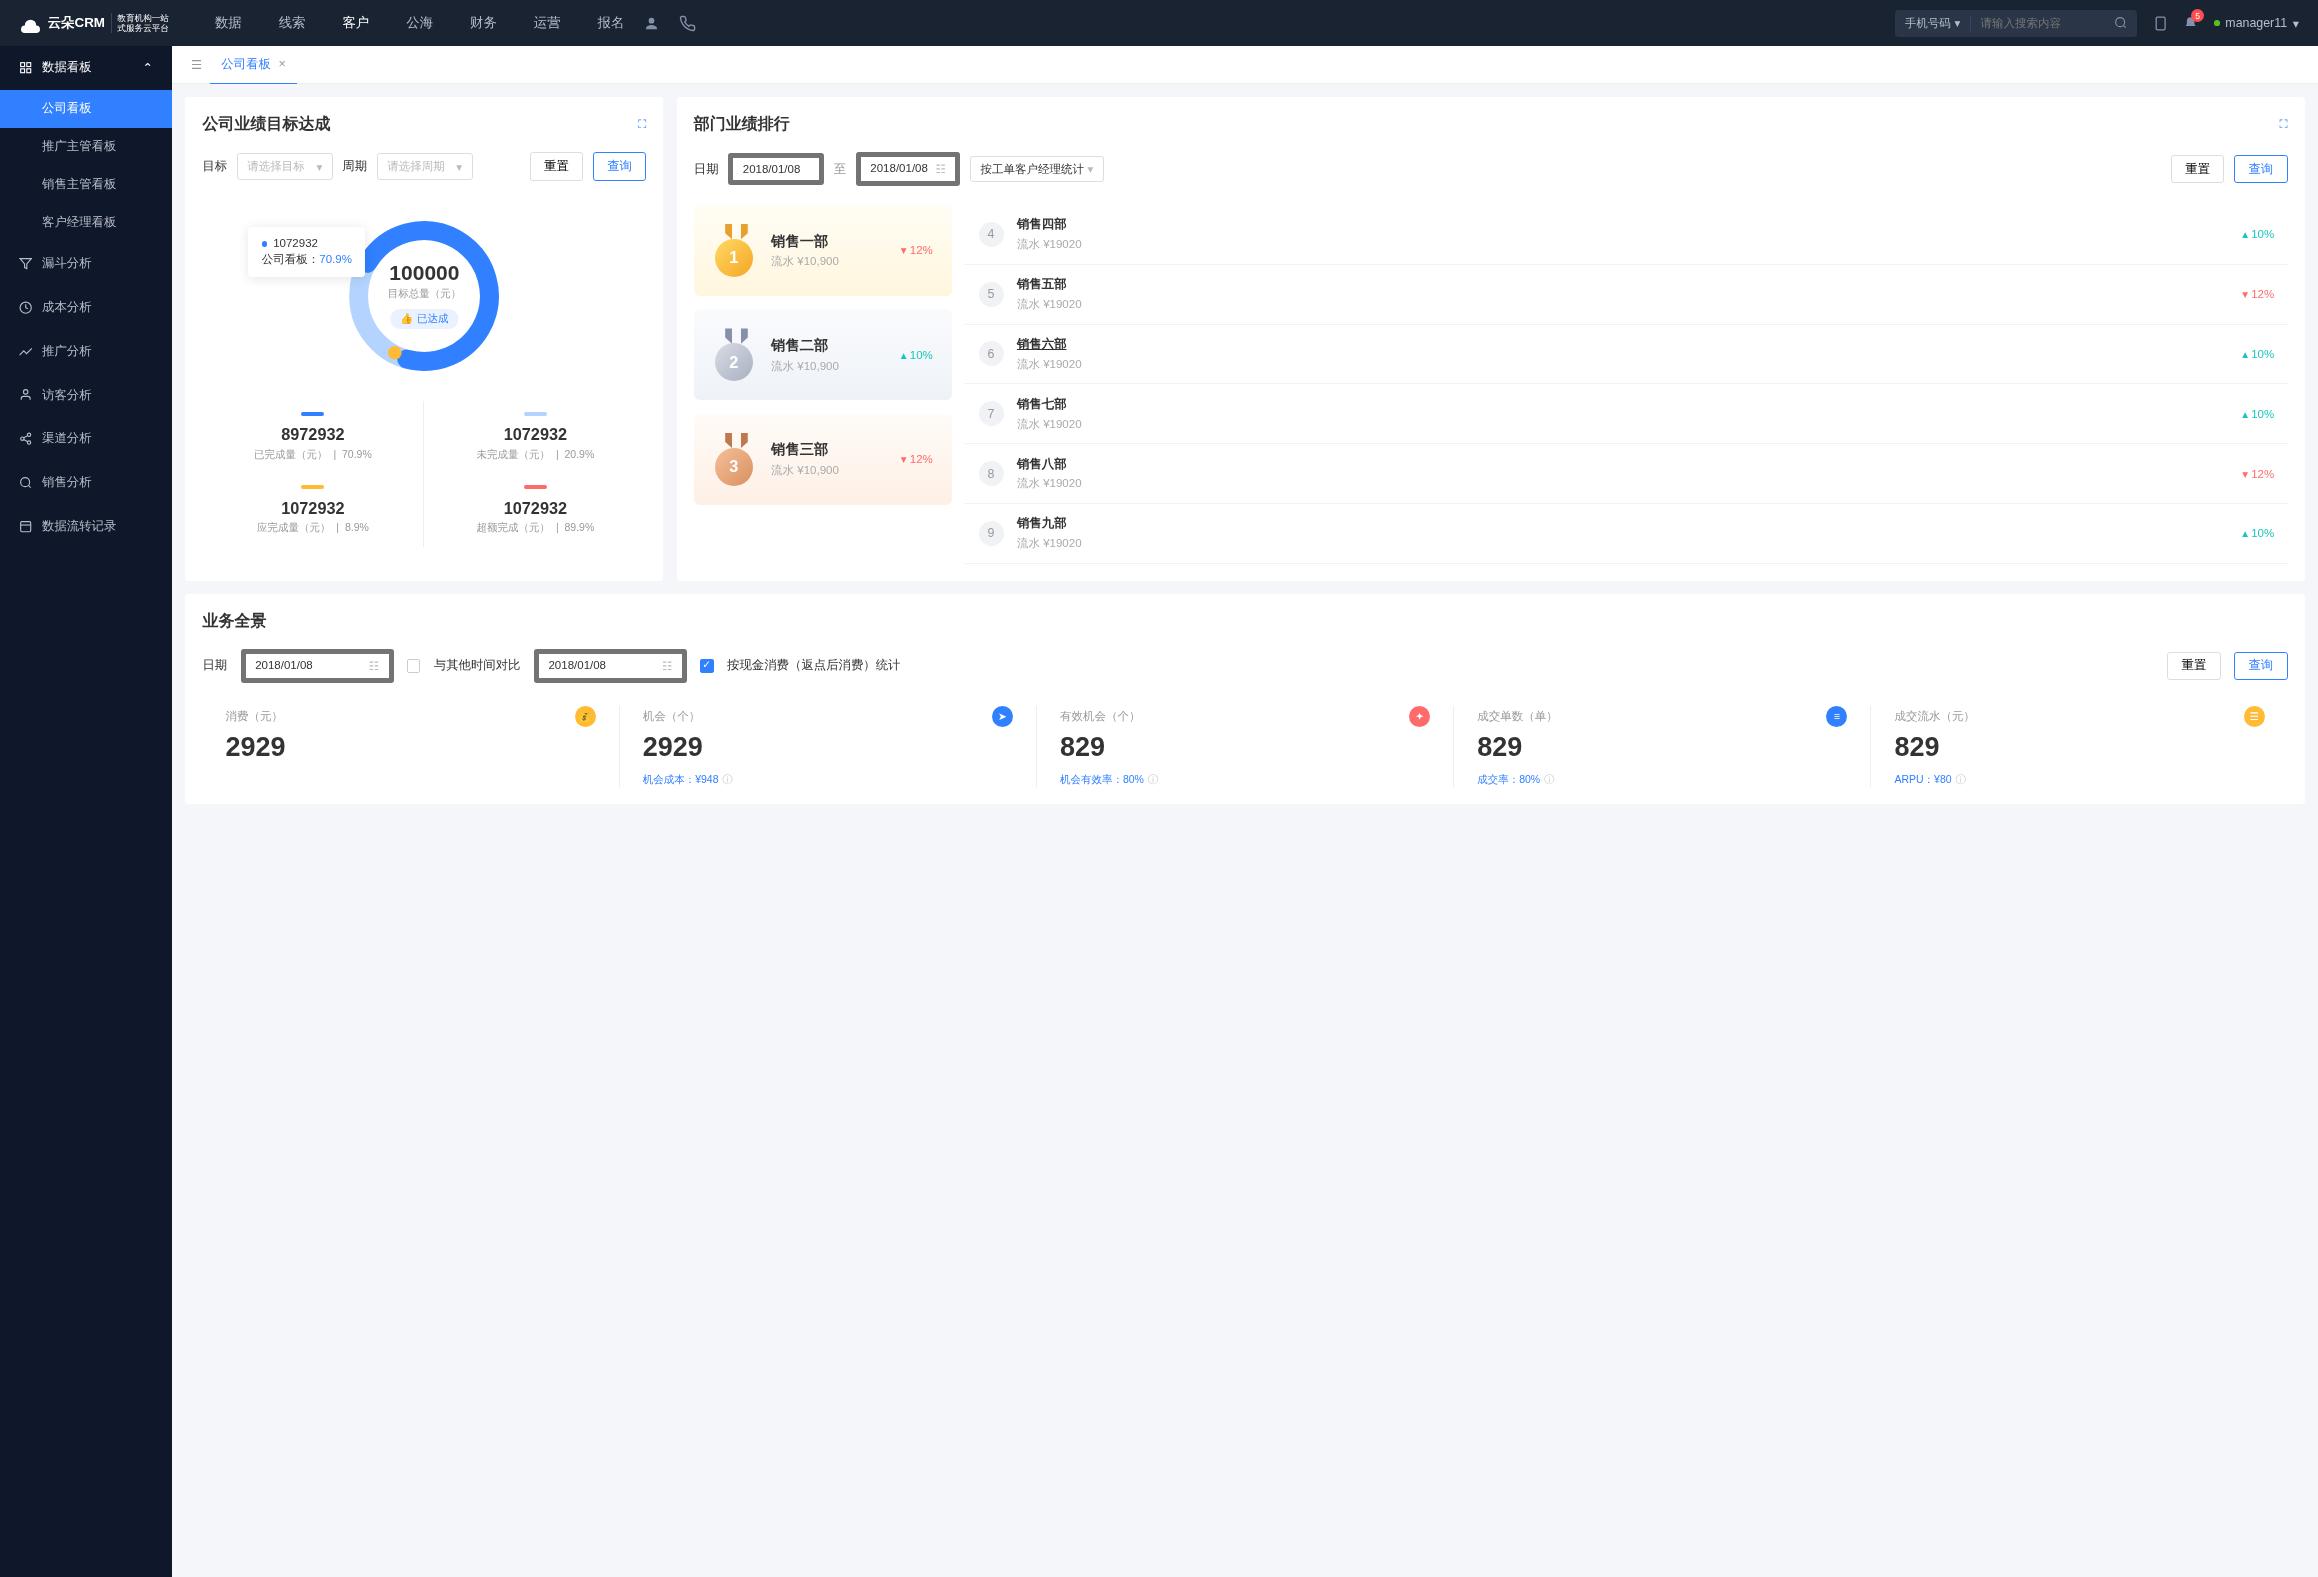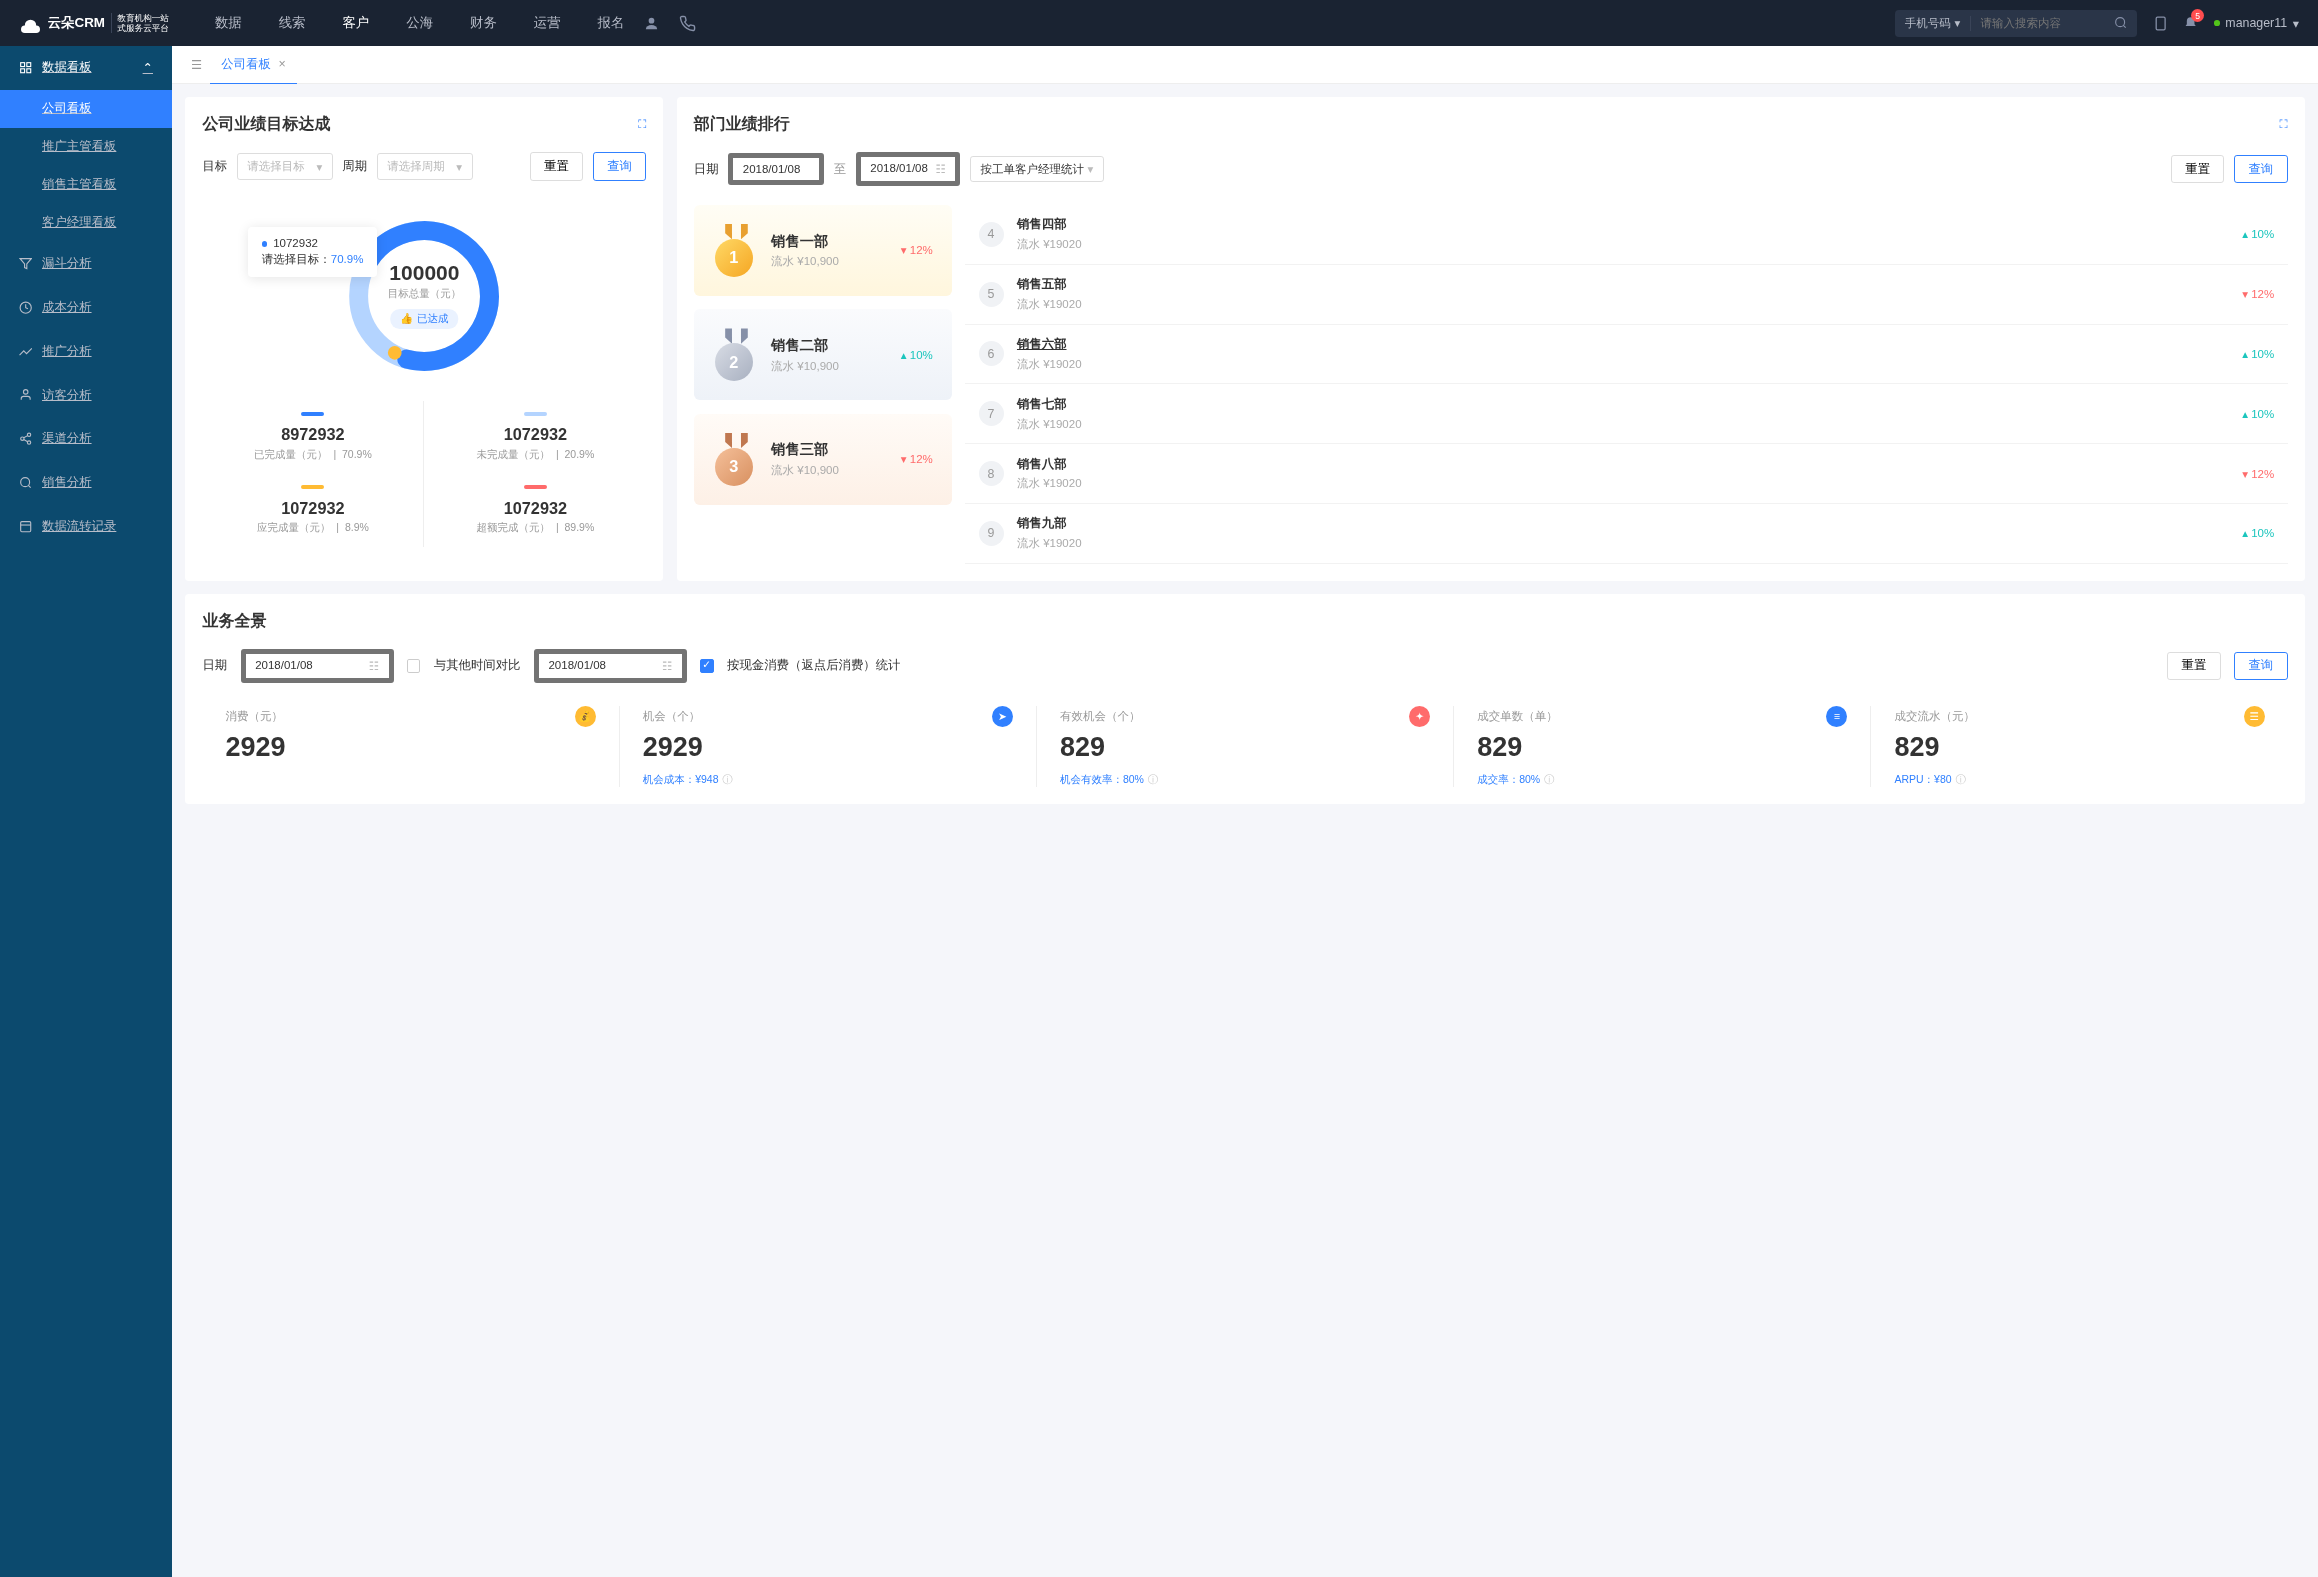--- a/index.html
+++ b/index.html
@@ -14,21 +14,21 @@
 .nav span.active{color:#fff;}
 .header-right{margin-left:auto;display:flex;align-items:center;gap:15.3px;}
 .search-box{display:flex;align-items:center;background:#2a3548;border-radius:3.8px;height:27px;}
 .search-type{padding:0 9.6px;border-right:1px solid #3a4458;font-size:11.5px;display:flex;align-items:center;gap:3.8px;}
 .search-input{background:none;border:none;color:#b8bdc9;padding:0 9.6px;width:134px;font-size:11.5px;outline:none;}
 .search-btn{padding:0 9.6px;cursor:pointer;}
 .badge-wrap{position:relative;}
 .badge{position:absolute;top:-5.7px;right:-5.7px;background:#ff4d4f;color:#fff;border-radius:50%;width:13.4px;height:13.4px;font-size:8.6px;display:flex;align-items:center;justify-content:center;}
 .user{display:flex;align-items:center;gap:5.7px;font-size:12.4px;}
 .user-dot{width:5.7px;height:5.7px;border-radius:50%;background:#52c41a;}
-.sidebar{width:172px;background:#0c4a6e;color:#b8bdc9;padding-top:46px;flex-shrink:0;height:100vh;overflow-y:auto;text-decoration:underline;}
+.sidebar{width:172px;background:#0f172a;color:#b8bdc9;padding-top:46px;flex-shrink:0;height:100vh;overflow-y:auto;}
 .side-section{padding:13.4px 19px;display:flex;align-items:center;gap:9.6px;cursor:pointer;font-size:12.4px;}
 .side-section.expandable{color:#fff;font-weight:500;}
 .side-section .arrow{margin-left:auto;}
 .side-sub{padding:10.5px 19px 10.5px 42px;cursor:pointer;font-size:12.4px;}
 .side-sub.active{background:#3080ff;color:#fff;}
 .main{flex:1;padding-top:46px;overflow:auto;}
 .tab-bar{background:#fff;height:38px;display:flex;align-items:center;padding:0 11.5px;border-bottom:1px solid #eee;}
 .collapse-btn{padding:0 7.6px;color:#999;cursor:pointer;}
 .tab{padding:0 11.5px;height:38px;display:flex;align-items:center;gap:7.6px;border-bottom:1.9px solid #3080ff;color:#3080ff;font-size:12.4px;}
 .tab .close{color:#999;cursor:pointer;}
@@ -259,21 +259,21 @@
             <div class="select">
                 <span>请选择周期</span>
                 <span>▾</span>
               </div>
             <button class="btn gap-auto">重置</button>
             <button class="btn btn-primary">查询</button>
           </div>
           <div class="donut-wrap">
             <div class="tooltip">
               <div><span class="dot"></span><span>1072932</span></div>
-              <div style="margin-top:3.8px;"><span>请选择目标：</span><span class="pct">70.9%</span></div>
+              <div style="margin-top:3.8px;"><span>公司看板：</span><span class="pct">70.9%</span></div>
             </div>
             <svg class="donut-svg" viewBox="0 0 100 100">
               <circle cx="50" cy="50" r="38" fill="none" stroke="#b4d4ff" stroke-width="11"></circle>
               <circle cx="50" cy="50" r="38" fill="none" stroke="#3080ff" stroke-width="11" stroke-dasharray="169 239" stroke-dashoffset="0" transform="rotate(-150 50 50)" stroke-linecap="round"></circle>
               <circle cx="33" cy="83" r="4" fill="#ffbb33"></circle>
             </svg>
             <div class="donut-center">
               <div class="donut-val">100000</div>
               <div class="donut-label">目标总量（元）</div>
               <div class="donut-badge">

